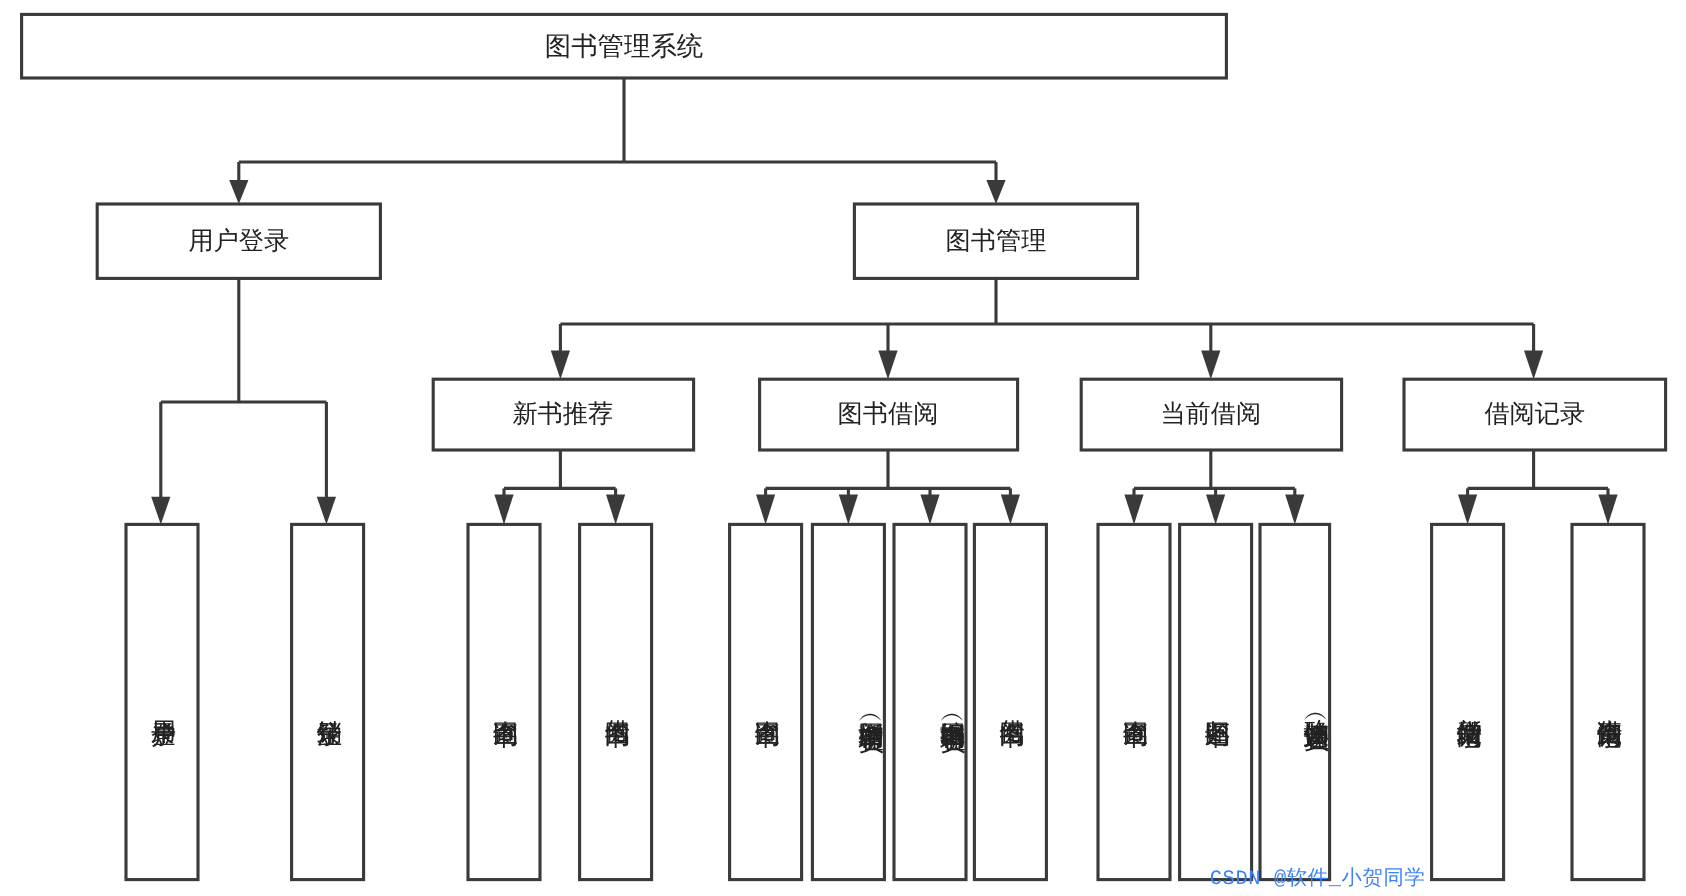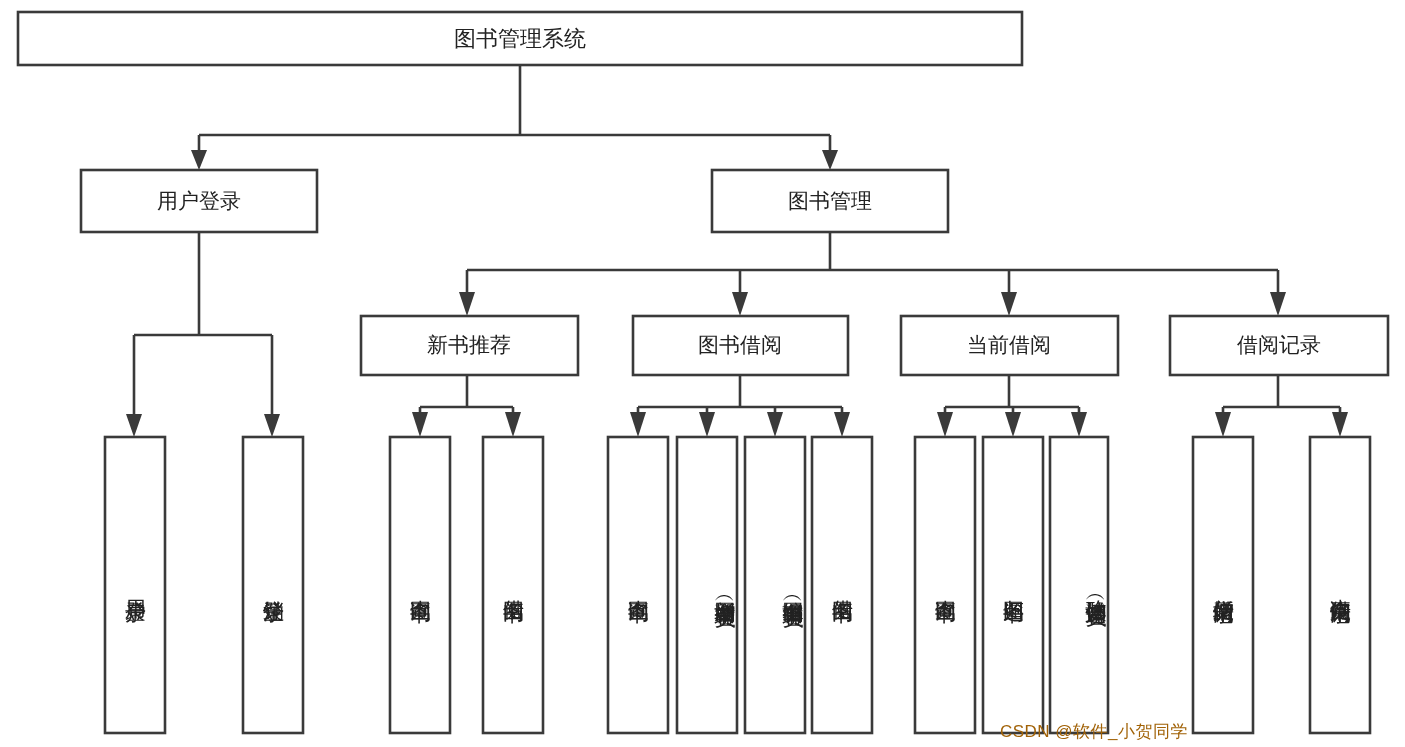--- a/index.html
+++ b/index.html
@@ -64,23 +64,23 @@
     line-height: 1.18;
     color: #222222;
     letter-spacing: 1px;
     white-space: nowrap;
     pointer-events: none;
   }
   #watermark {
     position: absolute;
     right: 8px;
     bottom: 4px;
-    font-family: Liberation Sans, sans-serif;
+    font-family: Liberation Mono, monospace;
     font-size: 17px;
-    color: #a16207;
+    color: #3b82f6;
     letter-spacing: 0.5px;
     white-space: nowrap;
   }
 </style>
 </head>
 <body>
 
 <div id="diagram-root">
 
   <svg id="tree-svg" viewBox="0 0 1405 747">

